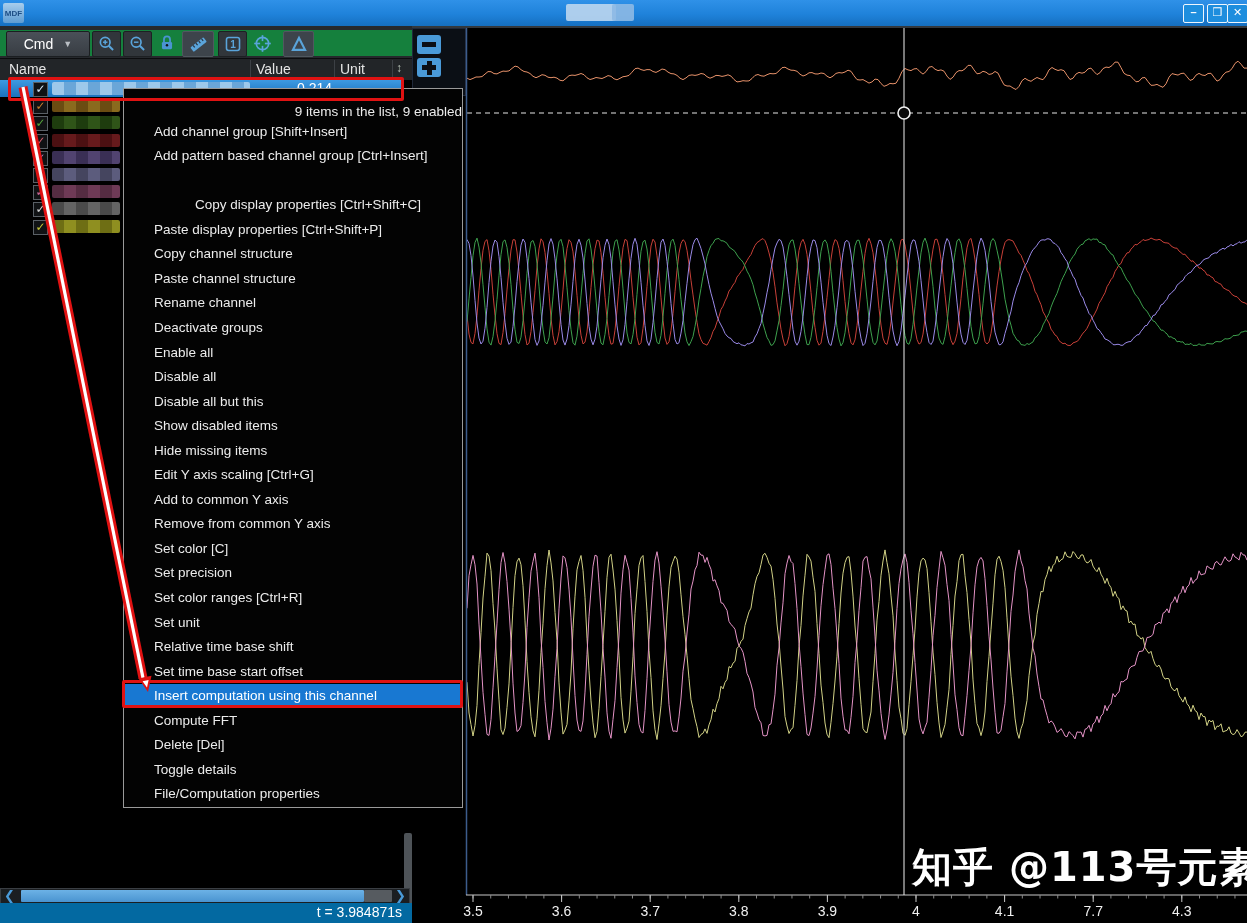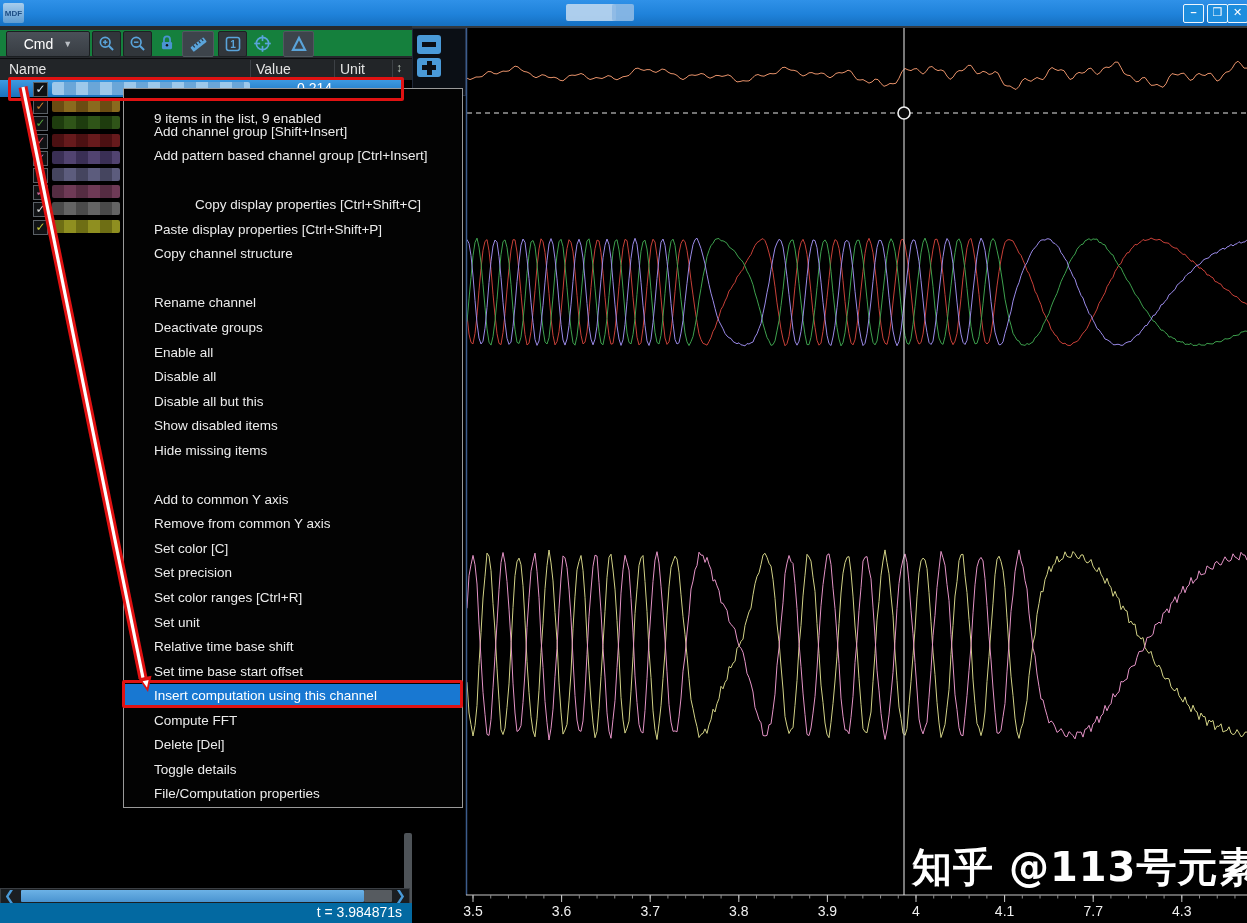--- a/index.html
+++ b/index.html
@@ -297,33 +297,35 @@
       <line x1="827.3999999999999" y1="895" x2="827.3999999999999" y2="902" stroke="#c8c8c8" stroke-width="1"></line>
       <line x1="916" y1="895" x2="916" y2="902" stroke="#c8c8c8" stroke-width="1"></line>
       <line x1="1004.5999999999997" y1="895" x2="1004.5999999999997" y2="902" stroke="#c8c8c8" stroke-width="1"></line>
       <line x1="1093.2000000000003" y1="895" x2="1093.2000000000003" y2="902" stroke="#c8c8c8" stroke-width="1"></line>
       <line x1="1181.7999999999997" y1="895" x2="1181.7999999999997" y2="902" stroke="#c8c8c8" stroke-width="1"></line>
       <line x1="904" y1="28" x2="904" y2="895" stroke="#f0f0f0" stroke-width="1"></line>
       <circle cx="904" cy="113" r="6" fill="#0a0a0a" stroke="#f0f0f0" stroke-width="1.6"></circle>
     </svg>
 
   <div class="menu" id="ctx-menu">
-      <div class="menu-item" style="top: 18px;">9 items in the list, 9 enabled</div>
+      <div class="menu-item" style="top: 11px; text-align: right;">9 items in the list, 9 enabled</div>
       <div class="menu-item" style="top: 30.55px;">Add channel group [Shift+Insert]</div>
       <div class="menu-item" style="top: 55.1px;">Add pattern based channel group [Ctrl+Insert]</div>
       <div class="menu-item" style="top: 104.2px; text-align: center;">Copy display properties [Ctrl+Shift+C]</div>
       <div class="menu-item" style="top: 128.75px;">Paste display properties [Ctrl+Shift+P]</div>
       <div class="menu-item" style="top: 153.3px;">Copy channel structure</div>
+      <div class="menu-item" style="top: 177.85px;">Paste channel structure</div>
       <div class="menu-item" style="top: 202.4px;">Rename channel</div>
       <div class="menu-item" style="top: 226.95px;">Deactivate groups</div>
       <div class="menu-item" style="top: 251.5px;">Enable all</div>
       <div class="menu-item" style="top: 276.05px;">Disable all</div>
       <div class="menu-item" style="top: 300.6px;">Disable all but this</div>
       <div class="menu-item" style="top: 325.15px;">Show disabled items</div>
       <div class="menu-item" style="top: 349.7px;">Hide missing items</div>
+      <div class="menu-item" style="top: 374.25px;">Edit Y axis scaling [Ctrl+G]</div>
       <div class="menu-item" style="top: 398.8px;">Add to common Y axis</div>
       <div class="menu-item" style="top: 423.35px;">Remove from common Y axis</div>
       <div class="menu-item" style="top: 447.9px;">Set color [C]</div>
       <div class="menu-item" style="top: 472.45px;">Set precision</div>
       <div class="menu-item" style="top: 497px;">Set color ranges [Ctrl+R]</div>
       <div class="menu-item" style="top: 521.55px;">Set unit</div>
       <div class="menu-item" style="top: 546.1px;">Relative time base shift</div>
       <div class="menu-item" style="top: 570.65px;">Set time base start offset</div>
       <div class="menu-item highlighted" style="top: 595.2px;">Insert computation using this channel</div>
       <div class="menu-item" style="top: 619.75px;">Compute FFT</div>

